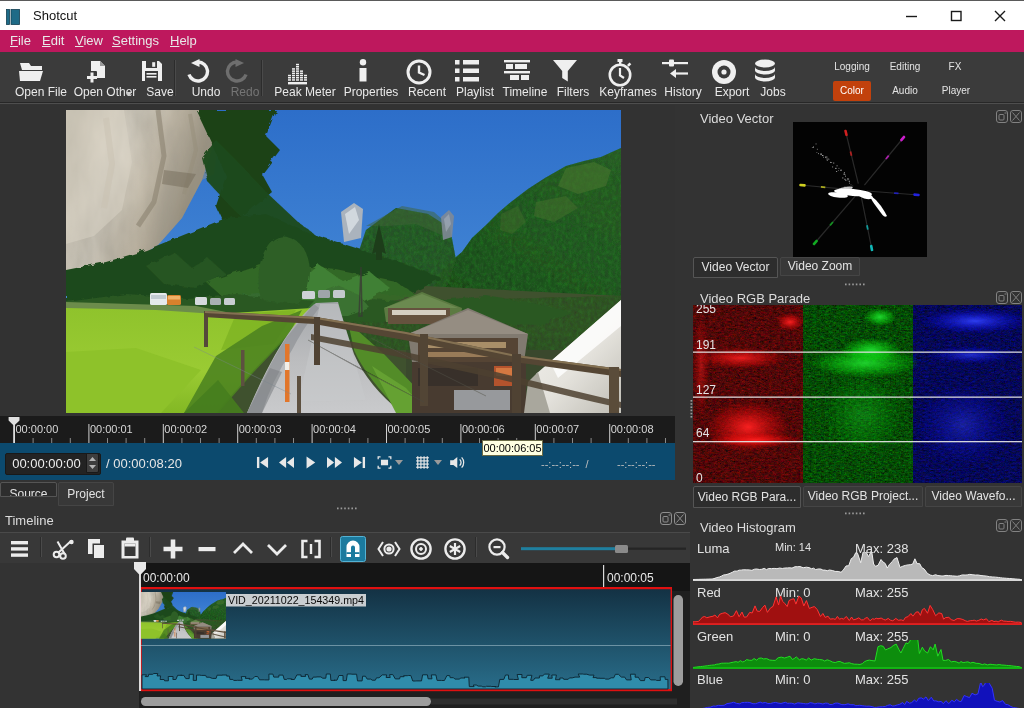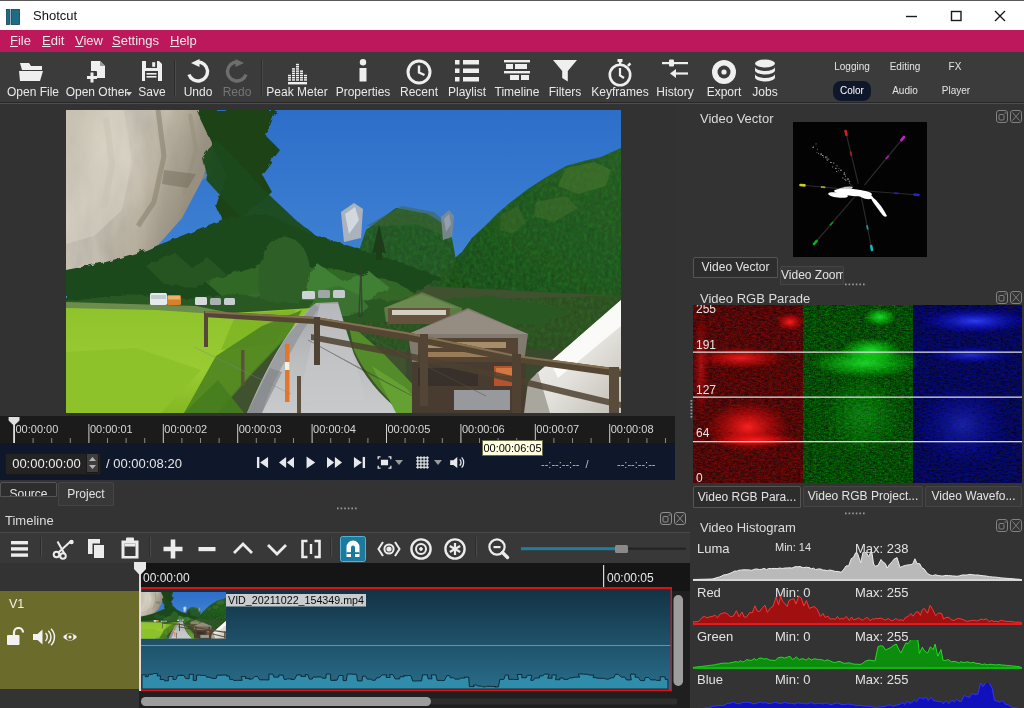--- a/index.html
+++ b/index.html
@@ -9,29 +9,29 @@
 #titlebar{left:0;top:0;width:1024px;height:30px;background:#ffffff;border-top:1px solid #5a5a5a;box-sizing:border-box;}
 #title-text{left:33px;top:7px;font-size:13px;color:#111;}
 
 #menubar{left:0;top:30px;width:1024px;height:22px;background:#be185d;}
 .menu-item{top:3px;font-size:13px;color:#e8e8e8;}
 
 #toolbar{left:0;top:52px;width:1024px;height:51px;background:#3b3b3b;border-bottom:1px solid #272727;box-sizing:border-box;}
 #toolbar:after{content:"";position:absolute;left:0;top:51px;width:1024px;height:1px;background:#4e4e4e;}
 .tbtn{position:absolute;top:0;height:50px;text-align:center;color:#e9e9e9;}
 .tbtn .ticon{position:absolute;top:7px;left:50%;transform:translateX(-50%);}
-.tbtn .tlab{position:absolute;top:33px;width:100%;font-size:12px;white-space:nowrap;}
+.tbtn .tlab{position:absolute;top:33px;width:100%;font-size:12px;white-space:nowrap;margin-left:8px;}
 .tbtn.dim{color:#757575;}
 .tsep{position:absolute;top:8px;width:1px;height:36px;background:#2c2c2c;border-right:1px solid #4a4a4a;}
 .mode{position:absolute;height:20px;line-height:20px;font-size:10px;color:#e4e4e4;text-align:center;}
-.mode.sel{background:#0f172a;color:#fff;border-radius:8px;}
+.mode.sel{background:#c2410c;color:#fff;border-radius:2px;}
 
 .ptitle{font-size:13px;color:#dcdcdc;}
 
-#transport{left:0;top:443px;width:675px;height:37px;background:#0f172a;text-decoration:underline;}
+#transport{left:0;top:443px;width:675px;height:37px;background:#0c4a6e;text-decoration:underline;}
 #spinbox{position:absolute;left:5px;top:10px;width:94px;height:20px;background:#232323;border:1px solid #191919;border-radius:2px;color:#eee;font-size:13px;text-align:center;line-height:19px;padding-right:13px;box-sizing:content-box;width:81px;}
 #spinup{position:absolute;left:86px;top:10px;width:13px;height:20px;background:#3e3e3e;border:1px solid #191919;border-radius:0 2px 2px 0;box-sizing:border-box;}
 .ttime{position:absolute;top:13px;font-size:13px;color:#e6e6e6;}
 .tdim{position:absolute;top:15px;font-size:11px;color:#bdbdbd;}
 .pbt{position:absolute;top:10px;width:21px;height:19px;}
 
 .tab{position:absolute;font-size:12px;color:#e2e2e2;text-align:center;border:1px solid #454545;background:#383838;border-radius:2px 2px 0 0;box-sizing:border-box;white-space:nowrap;overflow:hidden;}
 .tab.on{background:#2d2d2d;border-color:#555;}
 
 #tooltip{left:482px;top:440px;width:61px;height:16px;background:#ffffe1;border:1px solid #6a6a46;box-sizing:border-box;color:#000;font-size:11px;text-align:center;line-height:14px;}
@@ -605,32 +605,20 @@
       <div class="tsep" style="left:475px;top:4px;height:20px"></div>
       <svg class="tlbtn" style="left:486px" width="26" height="26" viewBox="0 0 26 26">
         <circle cx="11" cy="11" r="7.6" stroke="#ececec" stroke-width="2.2" fill="none"></circle>
         <rect x="7.5" y="10" width="7" height="2.2" fill="#ececec"></rect>
         <path d="M16.5 16.5 l5 5" stroke="#ececec" stroke-width="3.4" stroke-linecap="round"></path>
       </svg>
       <svg class="abs" style="left:521px;top:12px" width="165" height="8" viewBox="0 0 165 8">
         <rect x="0" y="2.2" width="96" height="3" fill="#1f7f9f"></rect>
         <rect x="102" y="2.6" width="63" height="2.2" fill="#252525"></rect>
         <rect x="94" y="0" width="13" height="8" rx="1.5" fill="#8a8a8a"></rect>
-      </svg>
-    </div>
-    <div id="tl-v1" class="abs">
-      <div class="abs" style="left:9px;top:6px">V1</div>
-      <svg class="abs" style="left:6px;top:36px" width="90" height="20" viewBox="0 0 90 20">
-        <path d="M8 9 v-3.5 a4.5 4.5 0 0 1 9 0" fill="none" stroke="#f2f2f2" stroke-width="2.2"></path>
-        <rect x="1" y="8" width="12.5" height="10" rx="1" fill="#f2f2f2"></rect>
-        <path d="M27 7 h4.5 l5 -4.5 v15 l-5 -4.5 H27 Z" fill="#f2f2f2"></path>
-        <path d="M39.5 6 a5.5 5.5 0 0 1 0 8 M42.3 3.8 a8.5 8.5 0 0 1 0 12.4 M45 1.8 a11.5 11.5 0 0 1 0 16.4" stroke="#f2f2f2" stroke-width="1.5" fill="none"></path>
-        <path d="M57 10 q7 -7.5 14 0 q-7 7.5 -14 0 Z" fill="#f2f2f2"></path>
-        <circle cx="64" cy="10" r="3.4" fill="#6b6b2b"></circle>
-        <circle cx="64" cy="10" r="1.6" fill="#f2f2f2"></circle>
       </svg>
     </div>
     <svg class="abs" style="left:139px;top:563px" width="551" height="28" viewBox="0 0 551 28">
       <rect width="551" height="28" fill="#151515"></rect>
       <rect x="464" y="2" width="1.2" height="26" fill="#dadada"></rect>
       <text x="4" y="19" font-size="12" fill="#e8e8e8" font-family="Liberation Sans">00:00:00</text>
       <text x="468" y="19" font-size="12" fill="#e8e8e8" font-family="Liberation Sans">00:00:05</text>
     </svg>
     <div id="tl-body" class="abs"></div>
     <svg class="abs" style="left:139px;top:587px" width="551" height="121" viewBox="0 0 551 121">
@@ -746,21 +734,21 @@
       <rect x="48.3" y="65.9" width="0.8" height="0.8" fill="#fff" opacity="0.53"></rect>
       <rect x="52.7" y="64.8" width="0.8" height="0.8" fill="#fff" opacity="0.45"></rect>
       <rect x="56.2" y="61.2" width="0.8" height="0.8" fill="#fff" opacity="0.47"></rect>
       <rect x="54.1" y="64.7" width="0.8" height="0.8" fill="#fff" opacity="0.35"></rect>
       <rect x="54.7" y="65.4" width="0.8" height="0.8" fill="#fff" opacity="0.42"></rect>
       <rect x="56.1" y="60.2" width="0.8" height="0.8" fill="#fff" opacity="0.26"></rect>
       <rect x="52.2" y="64.6" width="0.8" height="0.8" fill="#fff" opacity="0.28"></rect>
       <rect x="55.6" y="64.4" width="0.8" height="0.8" fill="#fff" opacity="0.21"></rect>
     </svg>
     <div class="tab on abs" style="left:693px;top:257px;width:85px;height:21px;line-height:19px">Video Vector</div>
-    <div class="tab abs" style="left:780px;top:266px;width:64px;height:19px;line-height:17px">Video Zoom</div>
+    <div class="tab abs" style="left:780px;top:257px;width:80px;height:19px;line-height:17px">Video Zoom</div>
     <svg class="abs" style="left:845px;top:283px" width="22" height="3" viewBox="0 0 22 3">
       <rect x="0" y="0.5" width="1.6" height="1.8" fill="#9a9a9a"></rect>
       <rect x="3.6" y="0.5" width="1.6" height="1.8" fill="#9a9a9a"></rect>
       <rect x="7.2" y="0.5" width="1.6" height="1.8" fill="#9a9a9a"></rect>
       <rect x="10.8" y="0.5" width="1.6" height="1.8" fill="#9a9a9a"></rect>
       <rect x="14.4" y="0.5" width="1.6" height="1.8" fill="#9a9a9a"></rect>
       <rect x="18" y="0.5" width="1.6" height="1.8" fill="#9a9a9a"></rect>
     </svg>
     <div class="abs" style="left:700px;top:289px"><span class="ptitle">Video RGB Parade</span></div>
     <svg class="abs" style="left:996px;top:291px" width="27" height="13" viewBox="0 0 27 13">

